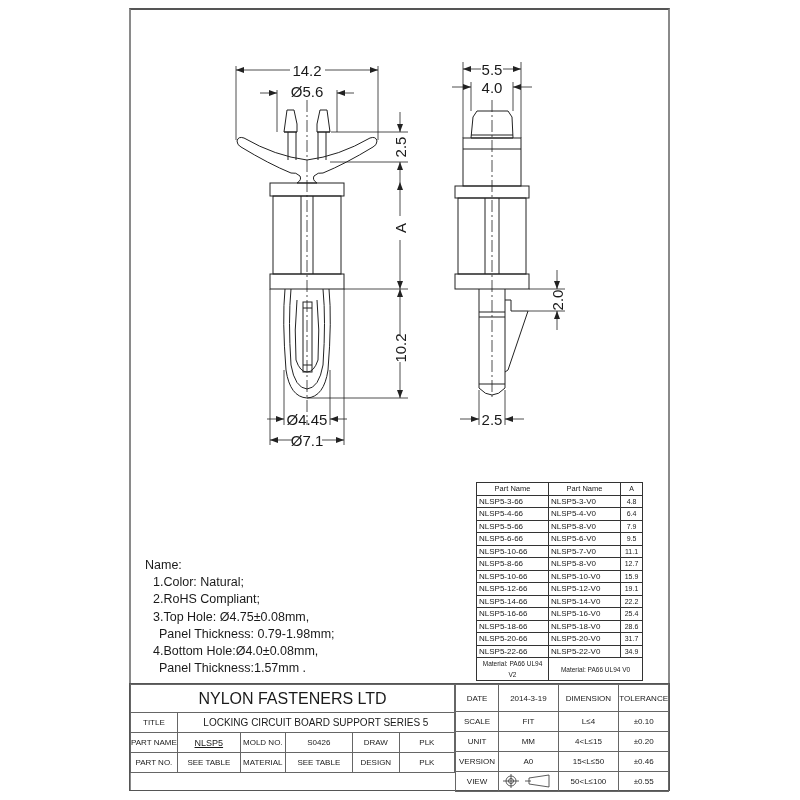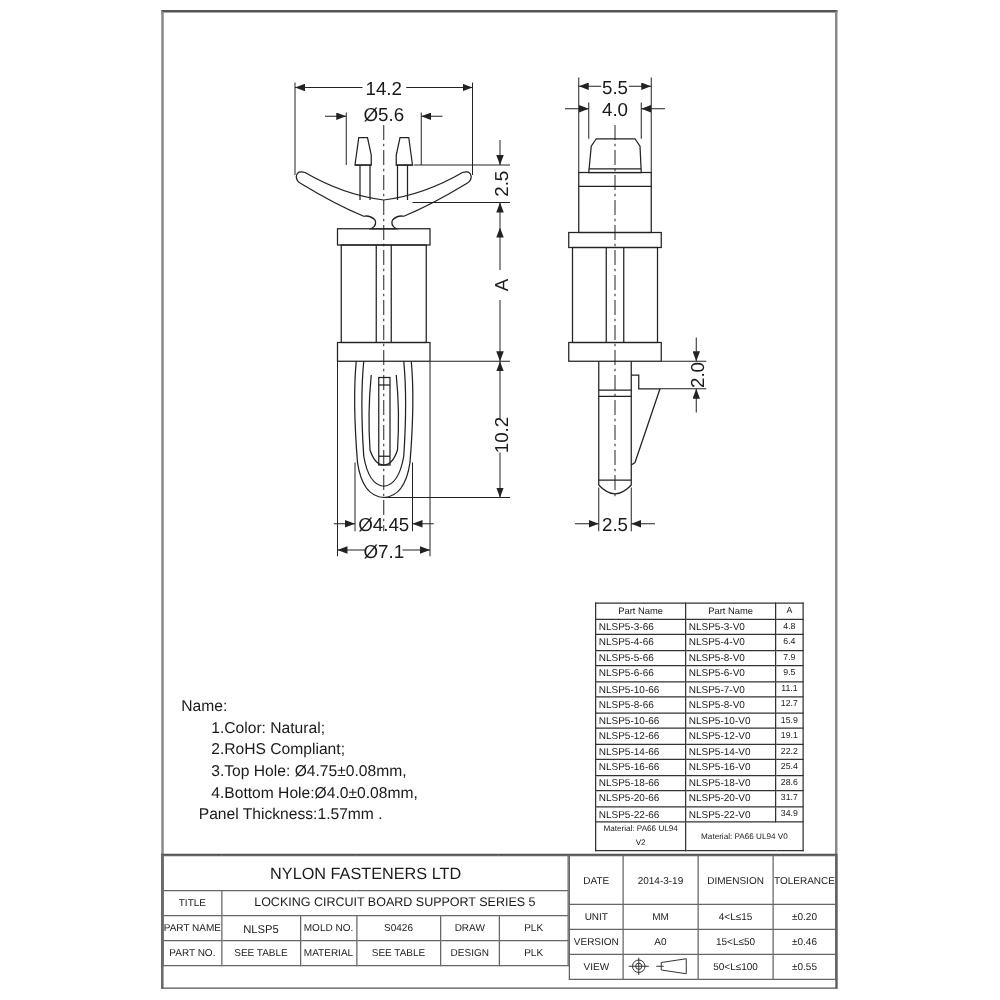--- a/index.html
+++ b/index.html
@@ -11,34 +11,34 @@
   .parts-table { position: absolute; left: 476px; top: 482px; border-collapse: collapse; font-size: 8px; }
   .parts-table td, .parts-table th { border: 1px solid #333; padding: 0 2px; height: 11.5px; line-height: 11px; font-weight: normal; }
   .parts-table th { text-align: center; font-size: 7.5px; }
   .parts-table .c1 { width: 67px; }
   .parts-table .c2 { width: 67px; }
   .parts-table .c3 { width: 17px; text-align: center; font-size: 7px; }
   .parts-table .mat { text-align: center; font-size: 6.5px; height: 13px; }
 
   .notes { position: absolute; left: 145px; top: 557px; font-size: 12.5px; line-height: 17.2px; }
   .notes .title { margin-left: 0; }
-  .notes .ln { margin-left: 24px; }
+  .notes .ln { margin-left: 8px; }
   .notes .ind { margin-left: 14px; }
 
   .tb { position: absolute; left: 129px; top: 683px; width: 541px; height: 108px; border: 1.5px solid #555; box-sizing: border-box; }
   .tb table { border-collapse: collapse; position: absolute; font-size: 8px; }
   .tb td { border: 1px solid #666; text-align: center; padding: 0; white-space: nowrap; }
   .tb-left { left: 0; top: 0; width: 325px; }
   .tb-right { left: 325px; top: 0; width: 214px; }
-  .company { font-size: 13px; height: 27px; }
+  .company { font-size: 16px; height: 27px; }
   .tb-left tr.r { height: 20px; }
-  .tb-right tr.h { height: 39px; }
+  .tb-right tr.h { height: 27px; }
   .tb-right tr.r { height: 20px; }
   .title-val { font-size: 10px; }
-  .pn-val { font-size: 9px; }
+  .pn-val { font-size: 9px; text-decoration: underline; }
 </style>
 </head>
 <body>
 
 <div class="frame"></div>
 
 <svg class="drawing" viewBox="0 0 800 800" xmlns="http://www.w3.org/2000/svg">
   <defs>
     <marker id="arr" markerWidth="8" markerHeight="6" refX="8" refY="3" orient="auto-start-reverse" markerUnits="userSpaceOnUse">
       <path d="M0,0 L8,3 L0,6 Z" fill="#222"></path>
@@ -256,20 +256,21 @@
       <td class="mat" colspan="2">Material: PA66 UL94 V0</td>
     </tr>
   </tbody>
 </table>
 
 <div class="notes">
   <div class="title">Name:</div>
   <div class="ln">1.Color: Natural;</div>
   <div class="ln">2.RoHS Compliant;</div>
   <div class="ln">3.Top Hole:  Ø4.75±0.08mm,</div>
+  <div class="ind">Panel Thickness: 0.79-1.98mm;</div>
   <div class="ln">4.Bottom Hole:Ø4.0±0.08mm,</div>
   <div class="ind">Panel Thickness:1.57mm .</div>
 </div>
 
 <div class="tb">
   <table class="tb-left">
     <tbody>
         <tr>
       <td colspan="6" class="company">NYLON FASTENERS LTD</td>
     </tr>
@@ -295,20 +296,26 @@
     </tr>
   </tbody>
     </table>
   <table class="tb-right">
     <tbody>
         <tr class="h">
       <td style="width:44px">DATE</td>
       <td style="width:60px">2014-3-19</td>
       <td style="width:64px">DIMENSION</td>
       <td>TOLERANCE</td>
+    </tr>
+    <tr class="r">
+      <td>SCALE</td>
+      <td>FIT</td>
+      <td>L≤4</td>
+      <td>±0.10</td>
     </tr>
     <tr class="r">
       <td>UNIT</td>
       <td>MM</td>
       <td>4&lt;L≤15</td>
       <td>±0.20</td>
     </tr>
     <tr class="r">
       <td>VERSION</td>
       <td>A0</td>

